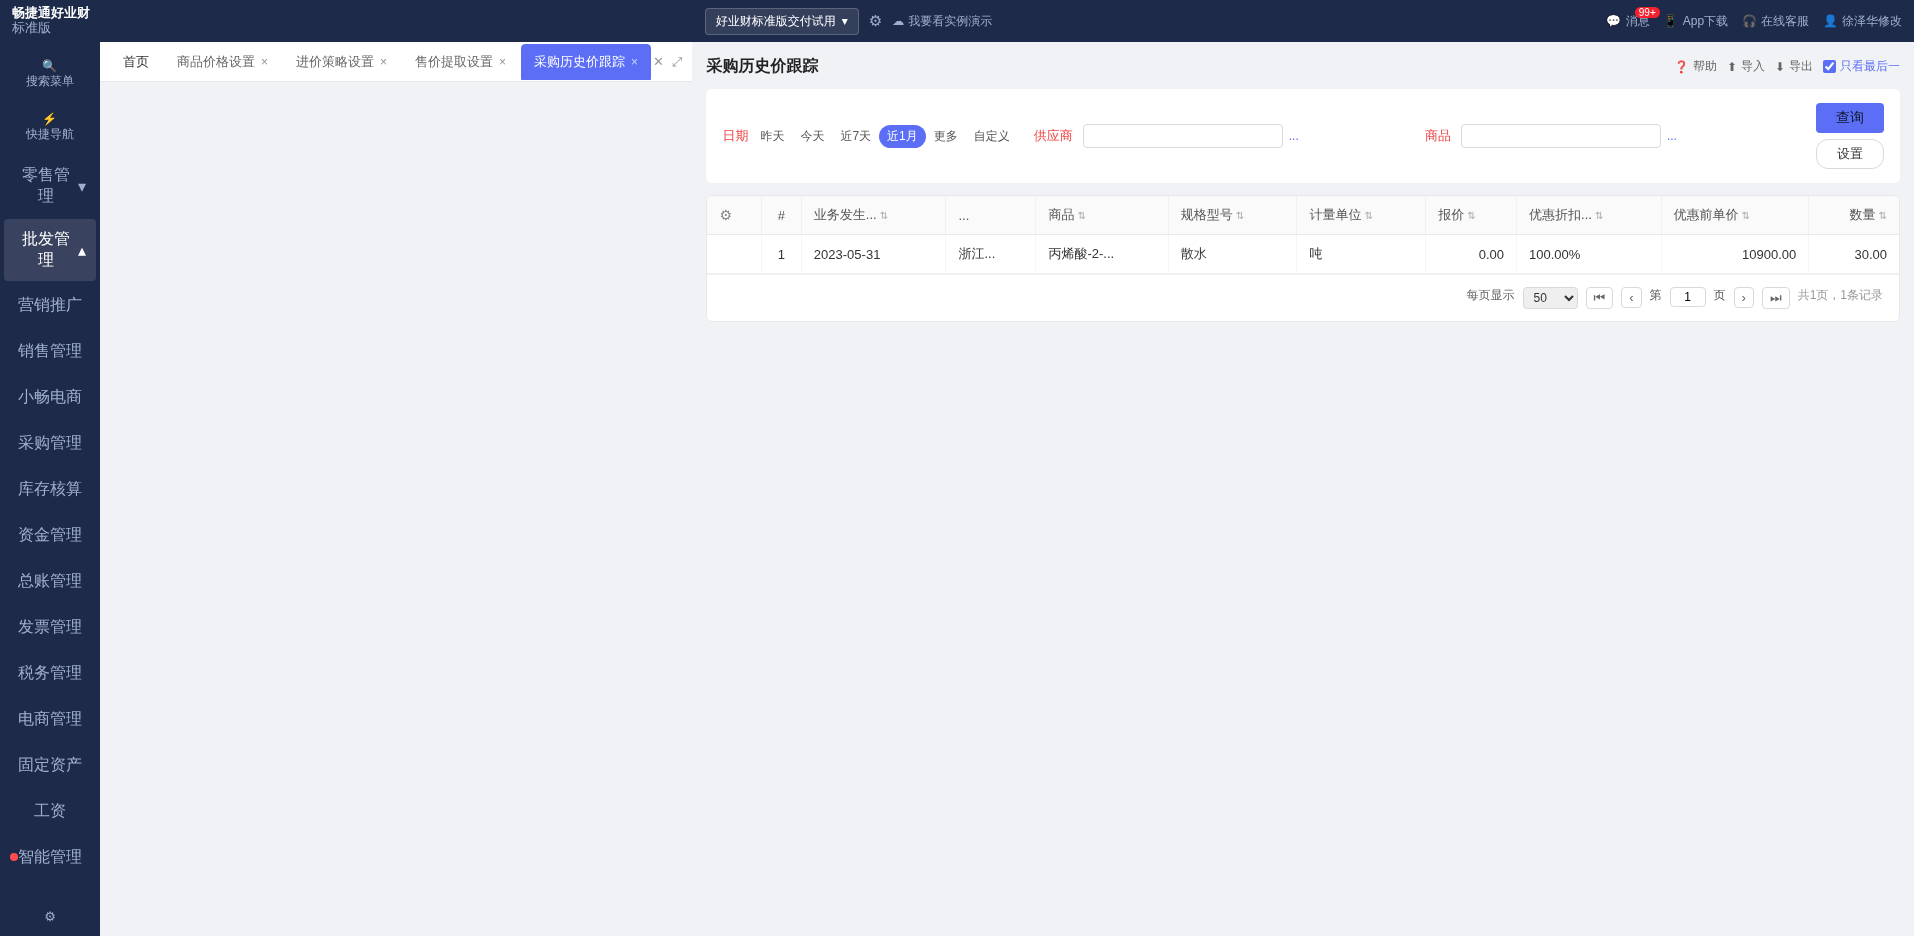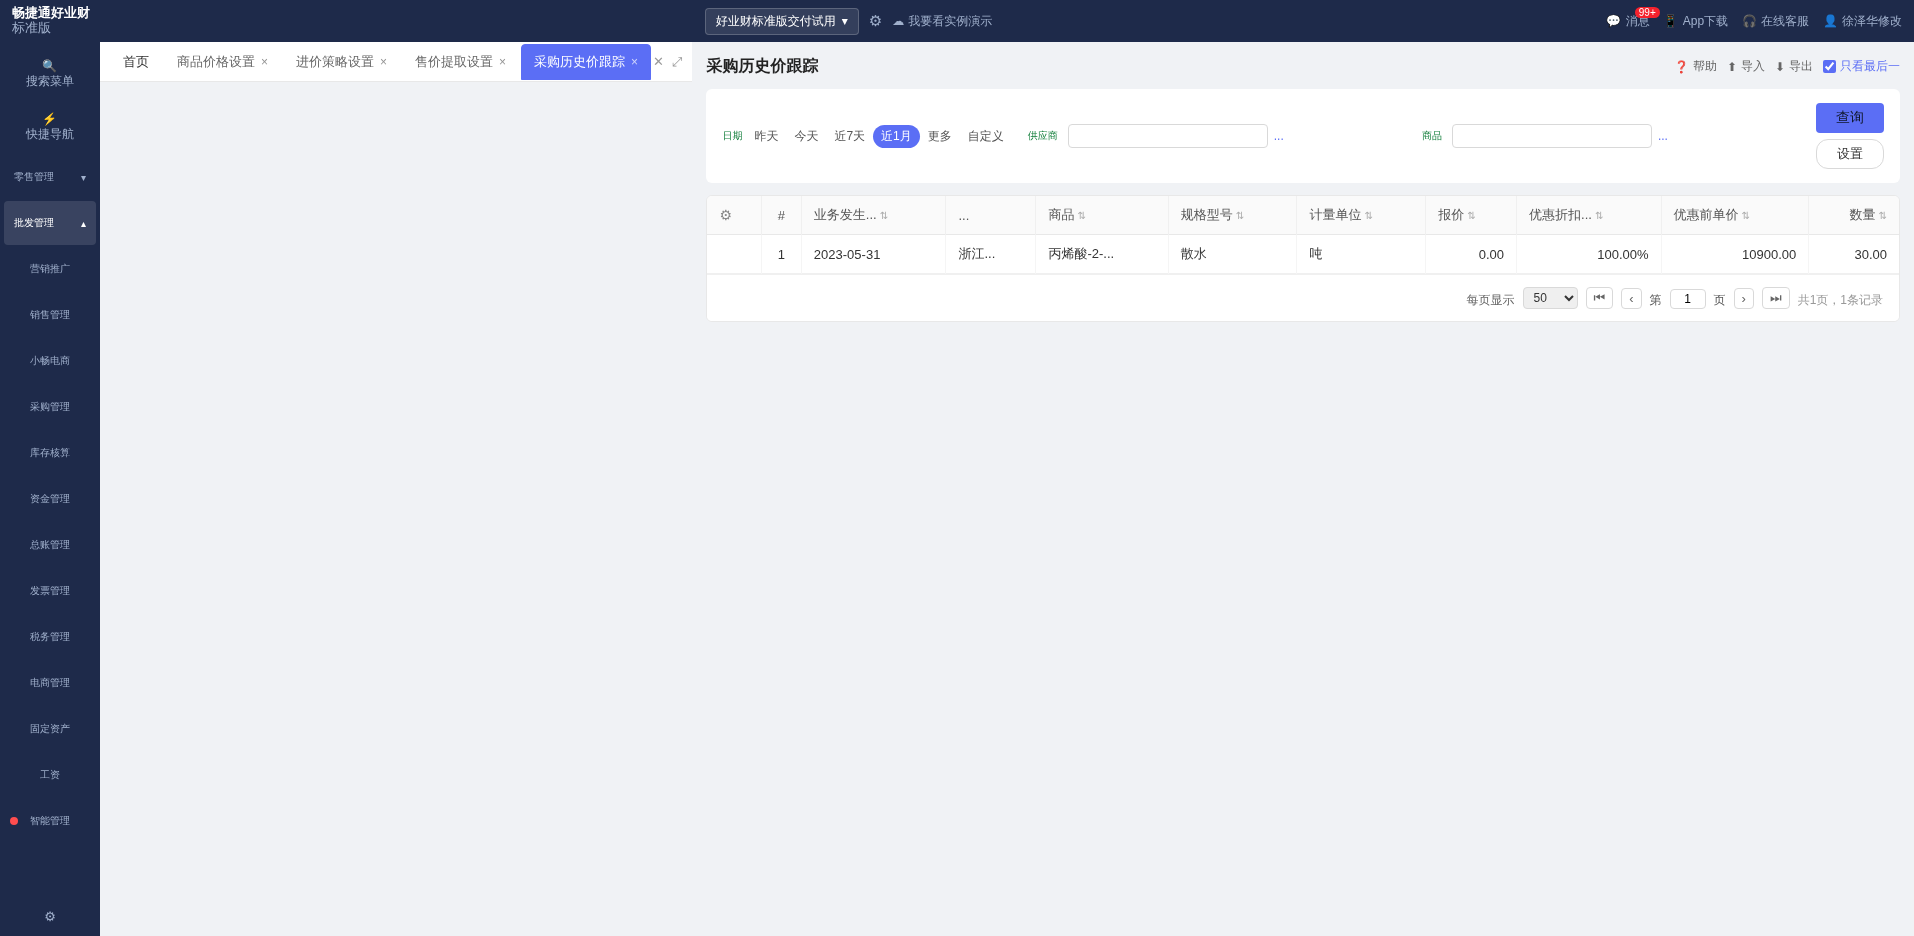--- a/index.html
+++ b/index.html
@@ -72,21 +72,21 @@
       overflow-y: auto;
       padding-top: 6px;
     }
     .sidebar-item {
       display: flex;
       flex-direction: column;
       align-items: center;
       justify-content: center;
       padding: 10px 4px;
       color: #a0b0cc;
-      font-size: 10px;
+      font-size: 16px;
       cursor: pointer;
       border-radius: 4px;
       margin: 1px 4px;
       text-align: center;
       min-height: 44px;
       position: relative;
     }
     .sidebar-item.active { background: rgba(255,255,255,0.12); color: #fff; }
     .sidebar-item.has-expand { flex-direction: row; justify-content: space-between; padding: 10px 10px; }
     .sidebar-dot { width: 8px; height: 8px; background: #ff4d4f; border-radius: 50%; position: absolute; left: 6px; top: 50%; transform: translateY(-50%); }
@@ -149,21 +149,21 @@
     .checkbox-only input[type=checkbox] { accent-color: #5b6ef5; }
 
     
     .filter-area {
       background: #fff;
       border-radius: 6px;
       padding: 14px 16px;
       margin-bottom: 12px;
     }
     .filter-row { display: flex; align-items: center; gap: 16px; flex-wrap: wrap; }
-    .filter-label { color: #15803d; font-size: 10px; margin-right: 4px; }
+    .filter-label { color: #ef4444; font-size: 13px; margin-right: 4px; }
     .date-filter { display: flex; align-items: center; gap: 0; }
     .date-btn {
       padding: 3px 8px;
       font-size: 12px;
       cursor: pointer;
       color: #555;
       border-radius: 3px;
       background: none;
       border: none;
     }
@@ -235,21 +235,21 @@
     tbody td { padding: 10px 12px; color: #333; border-right: 1px solid #f5f5f5; }
     tbody td:last-child { border-right: none; text-align: right; }
     .col-sort { display: flex; align-items: center; gap: 3px; }
     .sort-icon { font-size: 10px; color: #aaa; }
     .th-gear { color: #888; font-size: 14px; }
     .col-num { text-align: center; width: 40px; }
 
     
     .pagination {
       display: flex;
-      align-items: flex-end;
+      align-items: flex-start;
       justify-content: flex-end;
       padding: 12px 16px;
       gap: 8px;
       font-size: 12px;
       color: #555;
       background: #fff;
       border-top: 1px solid #f0f0f0;
     }
     .pagination-label { color: #666; }
     .per-page-select {
@@ -531,21 +531,21 @@
           <tbody id="table-body">
           <tr>
       <td style="text-align:center;"></td>
       <td style="text-align:center;">1</td>
       <td>2023-05-31</td>
       <td>浙江...</td>
       <td>丙烯酸-2-...</td>
       <td>散水</td>
       <td>吨</td>
       <td style="text-align:right;">0.00</td>
-      <td style="text-align:right;">100.00%</td>
+      <td style="">100.00%</td>
       <td style="text-align:right;">10900.00</td>
       <td style="text-align:right;margin-top:36px;">30.00</td>
     </tr>
             </tbody>
         </table>
 
         <div class="pagination">
           <span class="pagination-label">每页显示</span>
           <select class="per-page-select">
             <option value="50">50</option>

